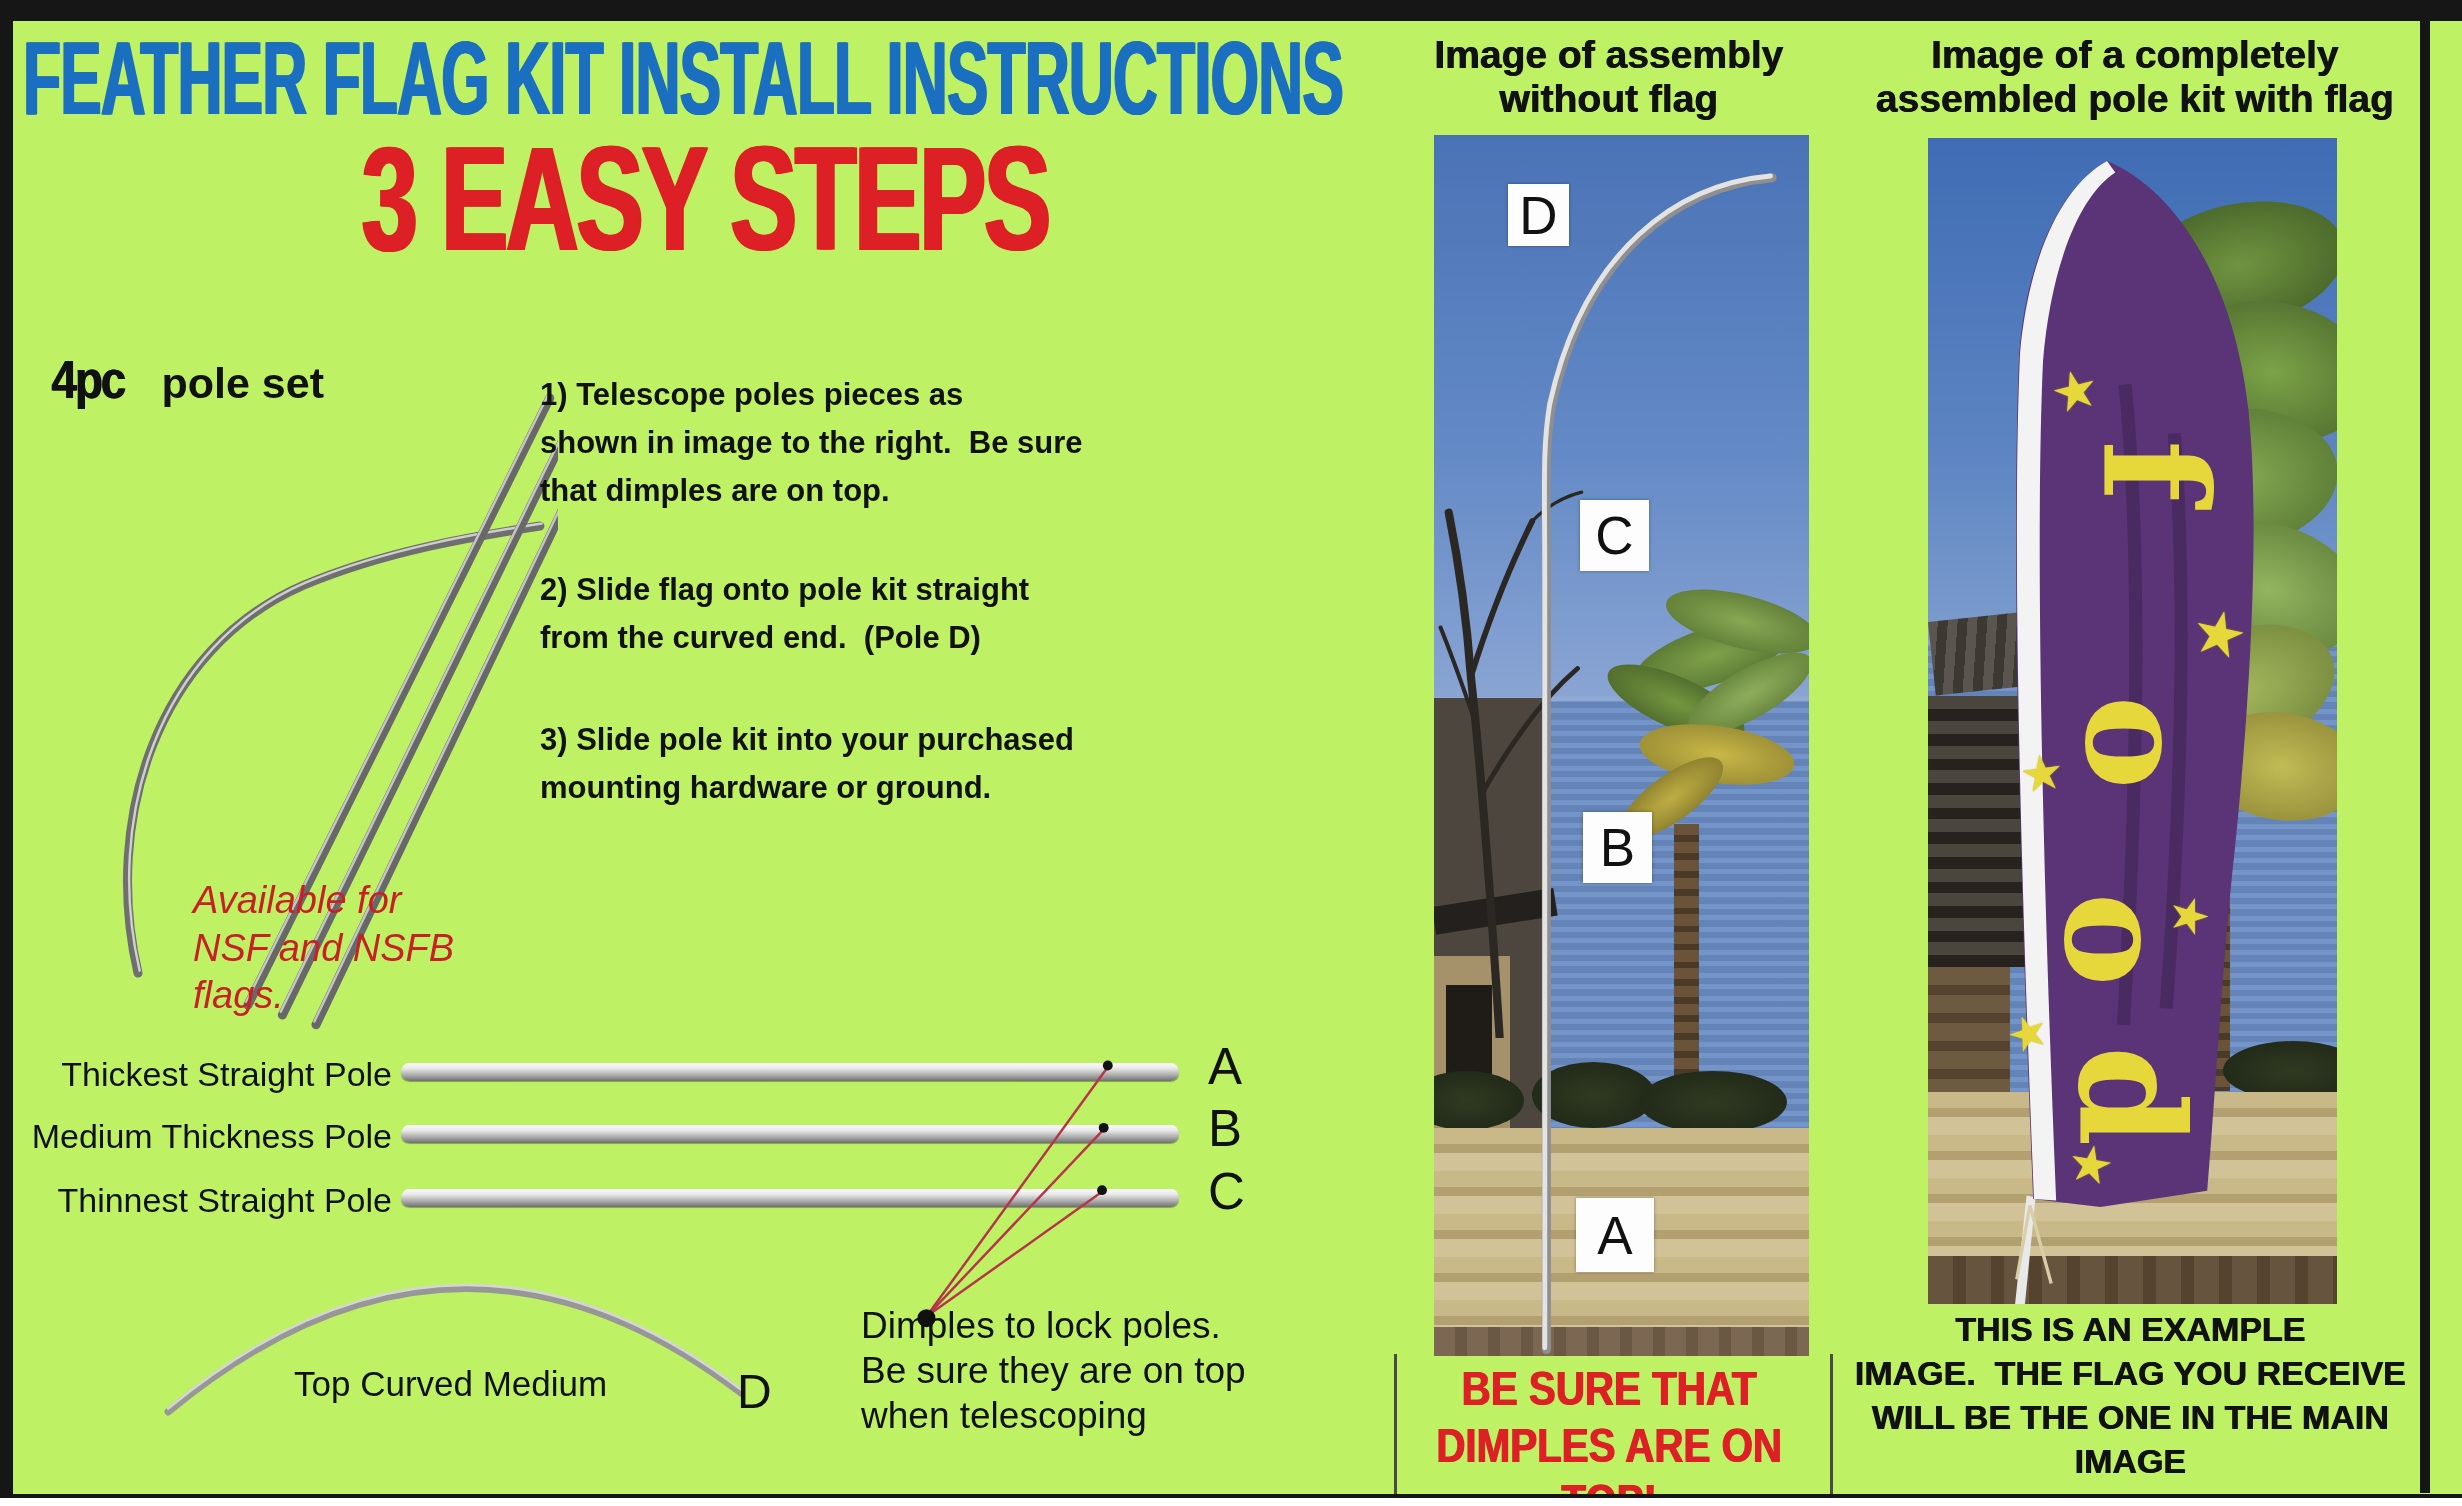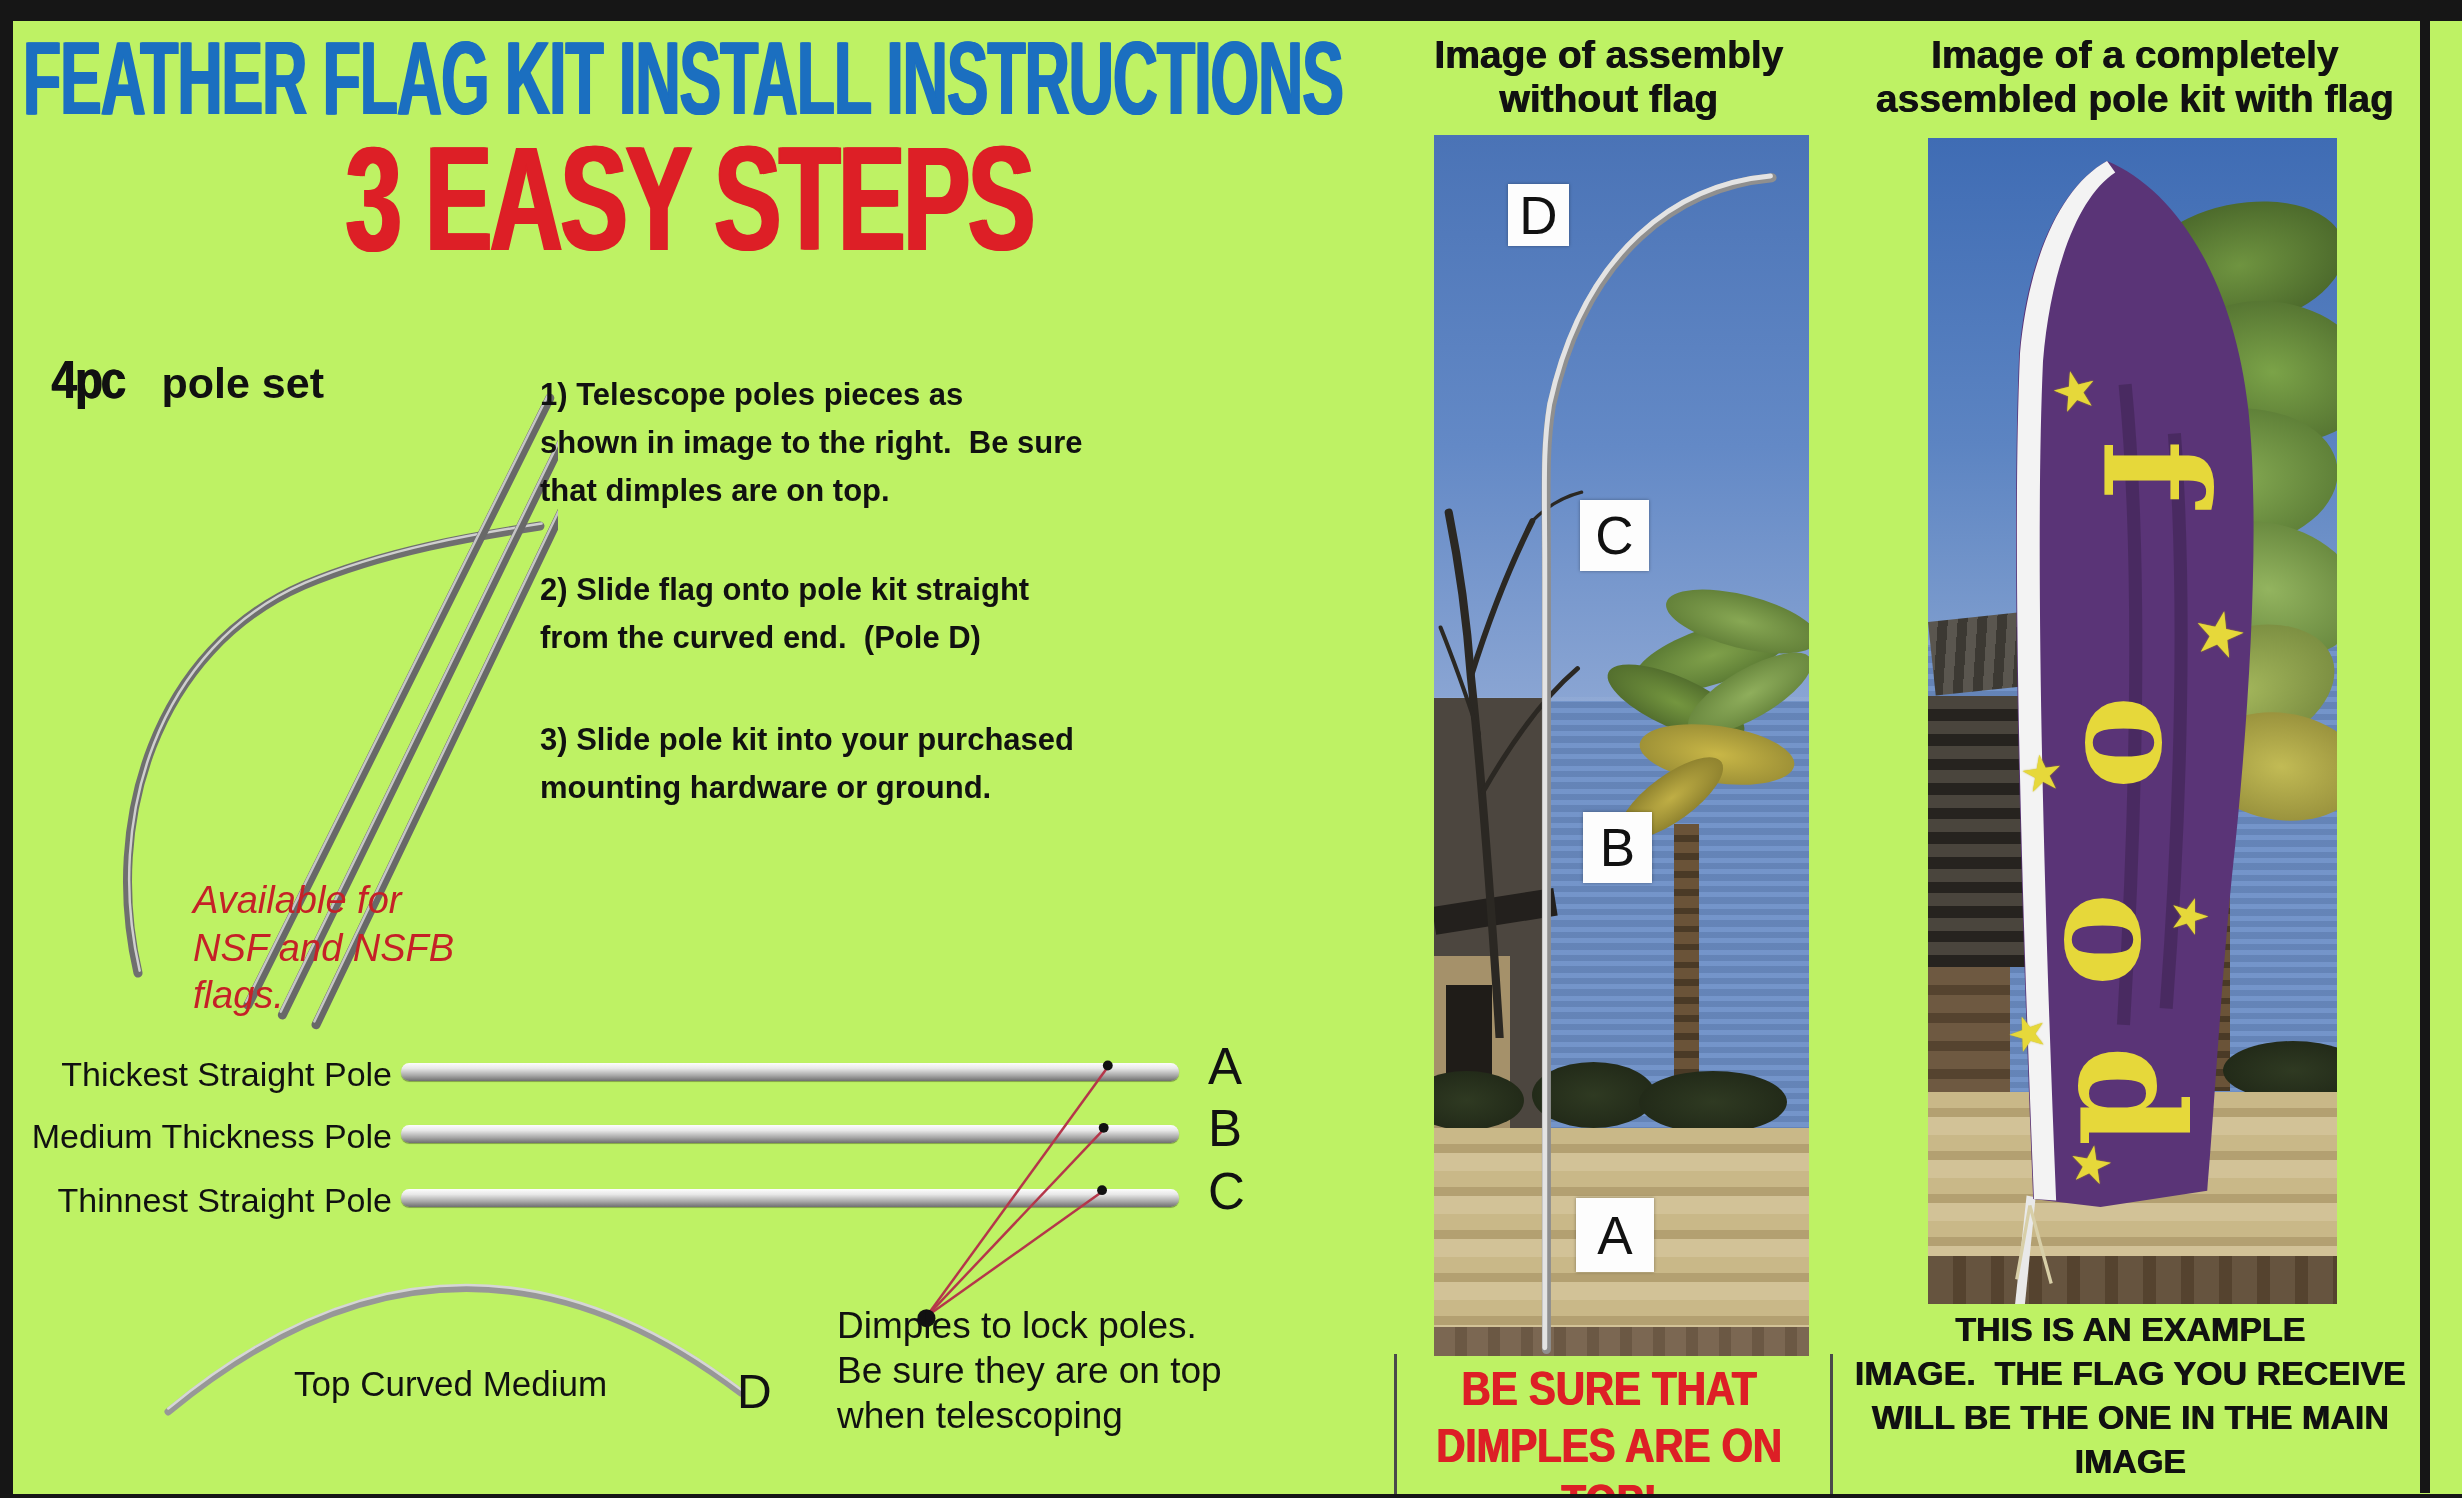--- a/index.html
+++ b/index.html
@@ -22,21 +22,21 @@
   .poleset-lbl{font-size:43px;font-weight:bold;letter-spacing:0;}
   .avail{font-size:38px;line-height:1.25;color:#c52127;font-style:italic;}
   .step{font-size:31px;font-weight:bold;line-height:48px;letter-spacing:0;}
   .assembly{font-size:49px;font-weight:bold;line-height:61px;color:#dd1f26;
     text-shadow:0.8px 0 0 #dd1f26;}
   .row-label{font-size:34px;line-height:1.1;}
   .row-letter{font-size:51px;line-height:1;}
   .bar-pole{height:18px;border-radius:8.2px;
     background:linear-gradient(#fdfdfd 0%,#e8e8e8 30%,#a7a7a7 70%,#6f6f6f 100%);
     box-shadow:0 0.8px 0.8px rgba(0,0,0,.4);}
-  .dimple-note{font-size:37px;line-height:45px;}
+  .dimple-note{font-size:37px;line-height:45px;margin-left:24px;}
   .curved-lbl{font-size:35px;}
   .letter-d{font-size:48px;}
   
   .col-title{font-size:39px;font-weight:bold;line-height:1.12;text-align:center;
     text-shadow:0.8px 0 0 #111;}
   .warning-red{font-size:48px;font-weight:bold;line-height:1.18;color:#dd1f26;
     display:inline-block;transform:scaleX(.84);transform-origin:center top;
     text-shadow:1.6px 0 0 #dd1f26;}
   .example-note{font-size:34px;font-weight:bold;line-height:44px;text-align:center;
     text-shadow:0.8px 0 0 #111;}
@@ -59,21 +59,21 @@
   .star{position:absolute;color:#e6d83a;text-shadow:0 0 1.6px #bba90f;}
 </style>
 </head>
 <body>
 
 <div id="canvas">
 
   <div class="abs" style="left:23px;top:26px;">
     <span class="headline-blue">FEATHER FLAG KIT INSTALL INSTRUCTIONS</span>
   </div>
-  <div class="abs" style="left:0px;top:125px;width:1379px;text-align:center;">
+  <div class="abs" style="left:16px;top:125px;width:1379px;text-align:center;">
     <span class="headline-red">3 EASY STEPS</span>
   </div>
 
   <div class="abs" style="left:51px;top:348px;">
     <span class="fourpc">4pc</span>
     <span class="poleset-lbl" style="margin-left:21.3px;">pole set</span>
   </div>
 
   <svg class="abs" style="left:33px;top:378px;" width="525" height="657" viewBox="0 0 640 800">
     <path d="M128,725 C85,540 150,330 330,252 C430,210 540,192 618,180" fill="none" stroke="#6f6f6f" stroke-width="11" stroke-linecap="round"></path>

